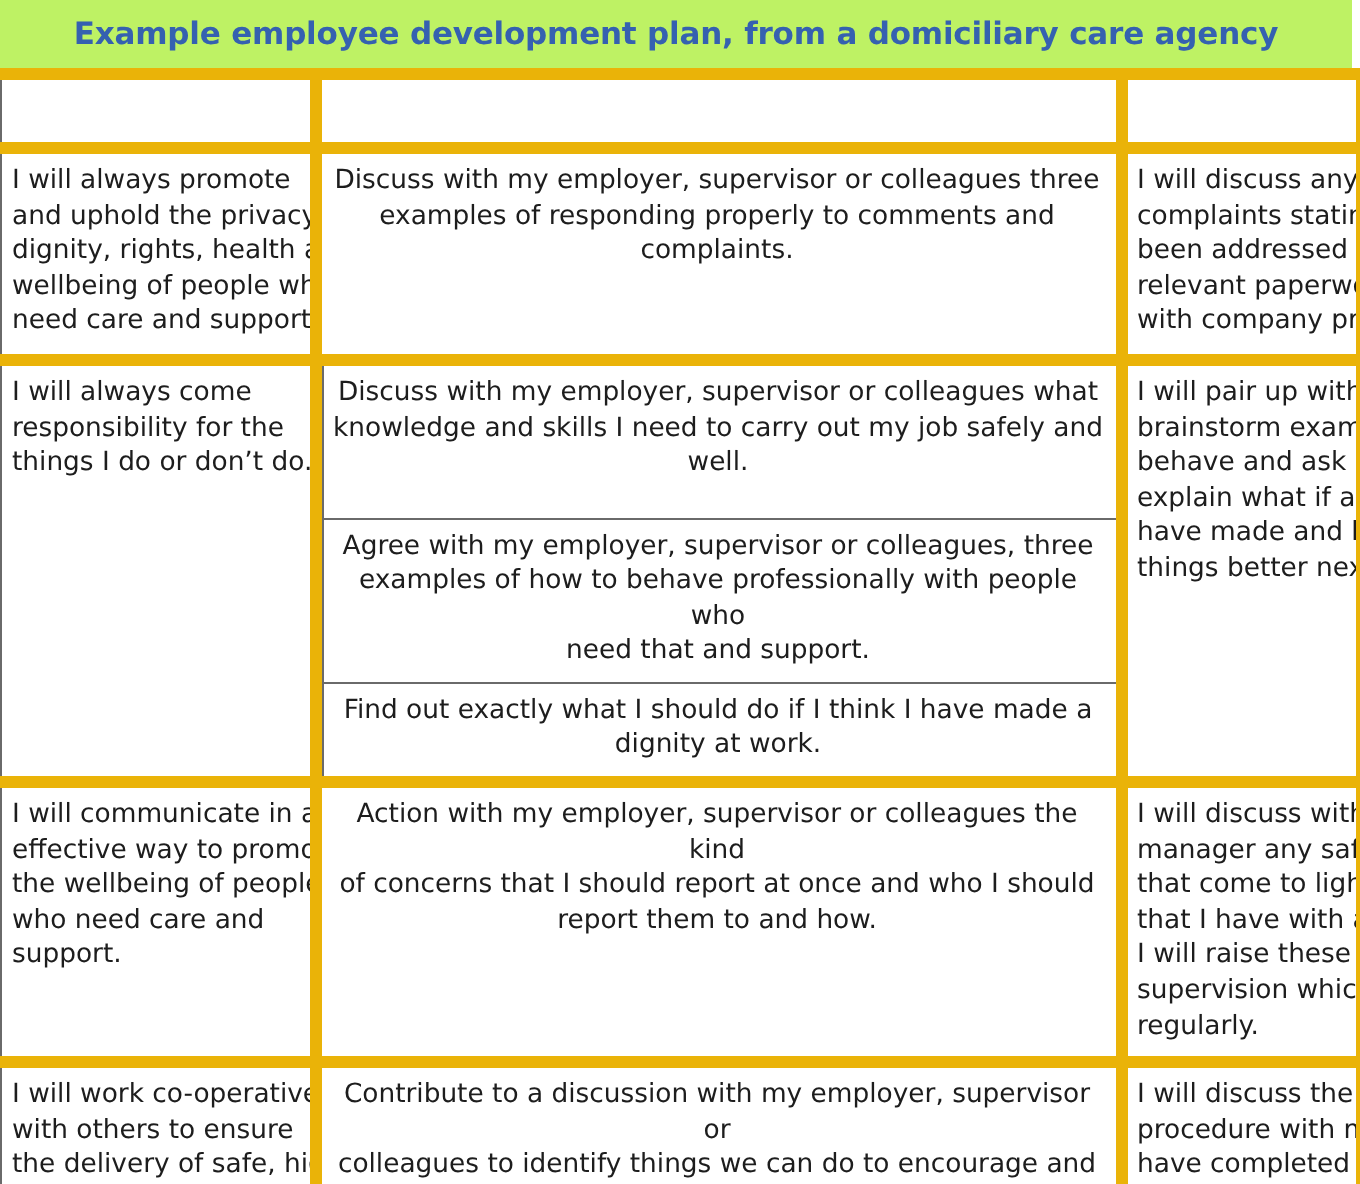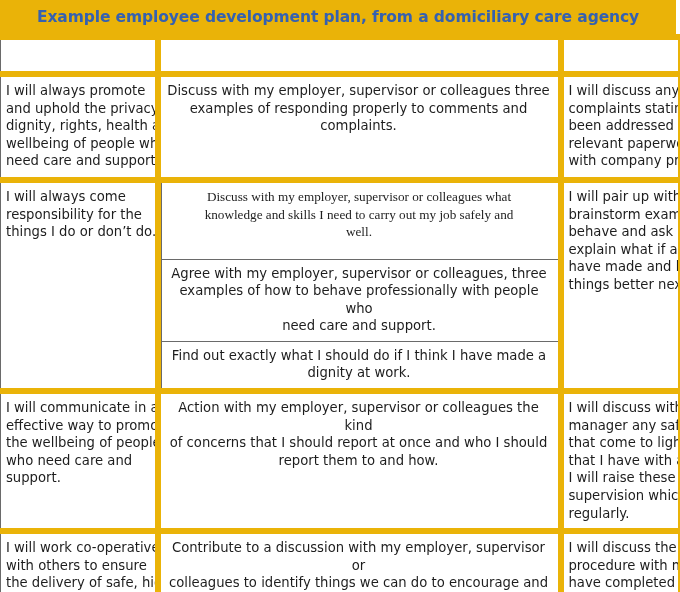--- a/index.html
+++ b/index.html
@@ -11,21 +11,21 @@
     width: 680px;
     height: 592px;
     overflow: hidden;
     font-family: "DejaVu Sans", "Liberation Sans", sans-serif;
   }
 
   .page {
     width: 676px;
     height: 592px;
     position: relative;
-    background: #eab308;
+    background: #bef264;
     box-sizing: border-box;
   }
 
   
   .title {
     height: 34px;
     line-height: 34px;
     text-align: center;
     font-size: 15.5px;
     font-weight: bold;
@@ -106,21 +106,21 @@
     vertical-align: top;
     background: #ffffff;
   }
   .subtbl tr:last-child td { border-bottom: 0; }
 
   .h-r1 { height: 106px; }
   .h-r2 { height: 184px; }
   .h-r3 { height: 122px; }
   .h-r4 { height: 100px; }
 
-  .sh-a { height: 76px; font-family: Liberation Serif, serif; }
+  .sh-a { height: 76px; }
   .sh-b { height: 70px; }
   .sh-c { height: 38px; }
 </style>
 </head>
 <body>
 
 <div class="page">
 
   <div class="title">Example employee development plan, from a domiciliary care agency</div>
 
@@ -182,21 +182,21 @@
                 <td>
                   <div class="cell wrap">Discuss with my employer, supervisor or colleagues what
 knowledge and skills I need to carry out my job safely and
 well.</div>
                 </td>
               </tr>
               <tr class="sh-b">
                 <td>
                   <div class="cell wrap">Agree with my employer, supervisor or colleagues, three
 examples of how to behave professionally with people who
-need care and support.</div>
+need that and support.</div>
                 </td>
               </tr>
               <tr class="sh-c">
                 <td>
                   <div class="cell wrap">Find out exactly what I should do if I think I have made a
 dignity at work.</div>
                 </td>
               </tr>
             </tbody>
           </table>

